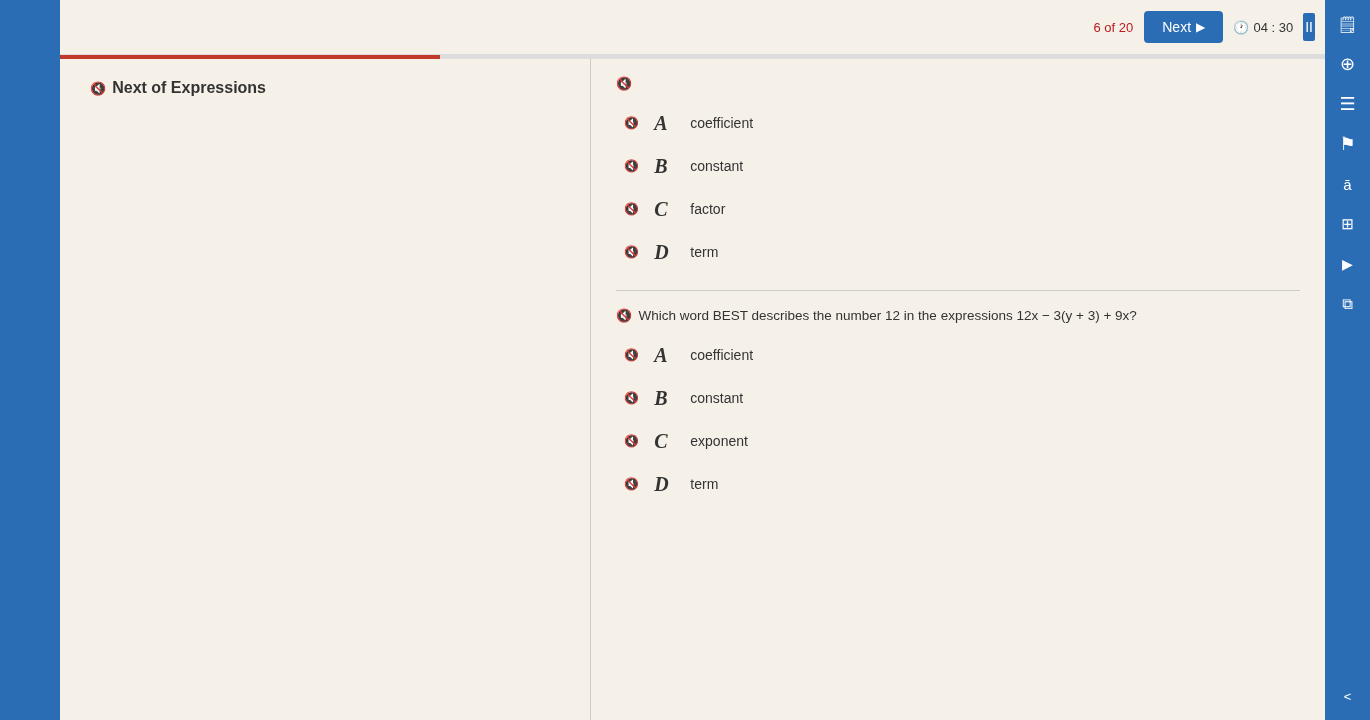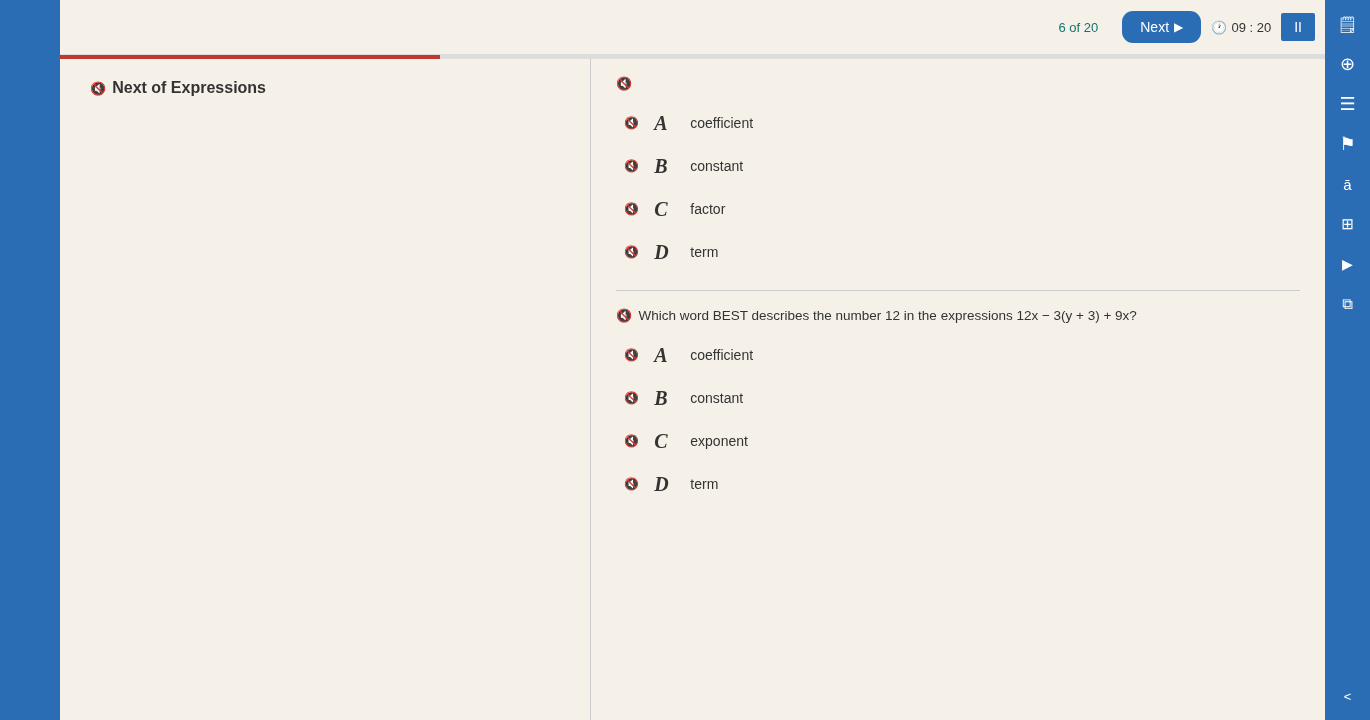--- a/index.html
+++ b/index.html
@@ -38,31 +38,31 @@
       display: flex;
       align-items: center;
       justify-content: flex-end;
       padding: 0 10px;
       border-bottom: 1px solid #ddd;
       gap: 10px;
     }
 
     .question-counter {
       font-size: 13px;
-      color: #0f766e;
-      margin-right: 14px;
+      color: #b91c1c;
+      margin-right: 1px;
     }
 
     .next-button {
       background: #2a6db5;
       color: white;
       border: none;
       padding: 8px 18px;
       font-size: 14px;
-      border-radius: 11px;
+      border-radius: 4px;
       cursor: pointer;
       display: flex;
       align-items: center;
       gap: 5px;
     }
 
     .next-button .arrow {
       font-size: 12px;
     }
 
@@ -71,21 +71,21 @@
       align-items: center;
       gap: 4px;
       font-size: 13px;
       color: #333;
     }
 
     .pause-btn {
       background: #2a6db5;
       color: white;
       border: none;
-      padding: 6px 13px;
+      padding: 6px 2px;
       font-size: 14px;
       cursor: pointer;
       border-radius: 2px;
     }
 
     
     .content-area {
       display: flex;
       flex: 1;
       position: relative;
@@ -233,21 +233,21 @@
 <div class="main-area">
 
   <div class="header">
     <span class="question-counter">6 of 20</span>
     <button class="next-button">
       <span>Next</span>
       <span class="arrow">▶</span>
     </button>
     <div class="timer-area">
       <span class="clock-icon">🕐</span>
-      <span>09 : 20</span>
+      <span>04 : 30</span>
     </div>
     <button class="pause-btn">II</button>
   </div>
 
   <div style="height:4px; background:#ddd; position:relative;">
     <div style="height:100%; background:#c0392b; width:30%;"></div>
   </div>
 
   <div class="content-area">
 

